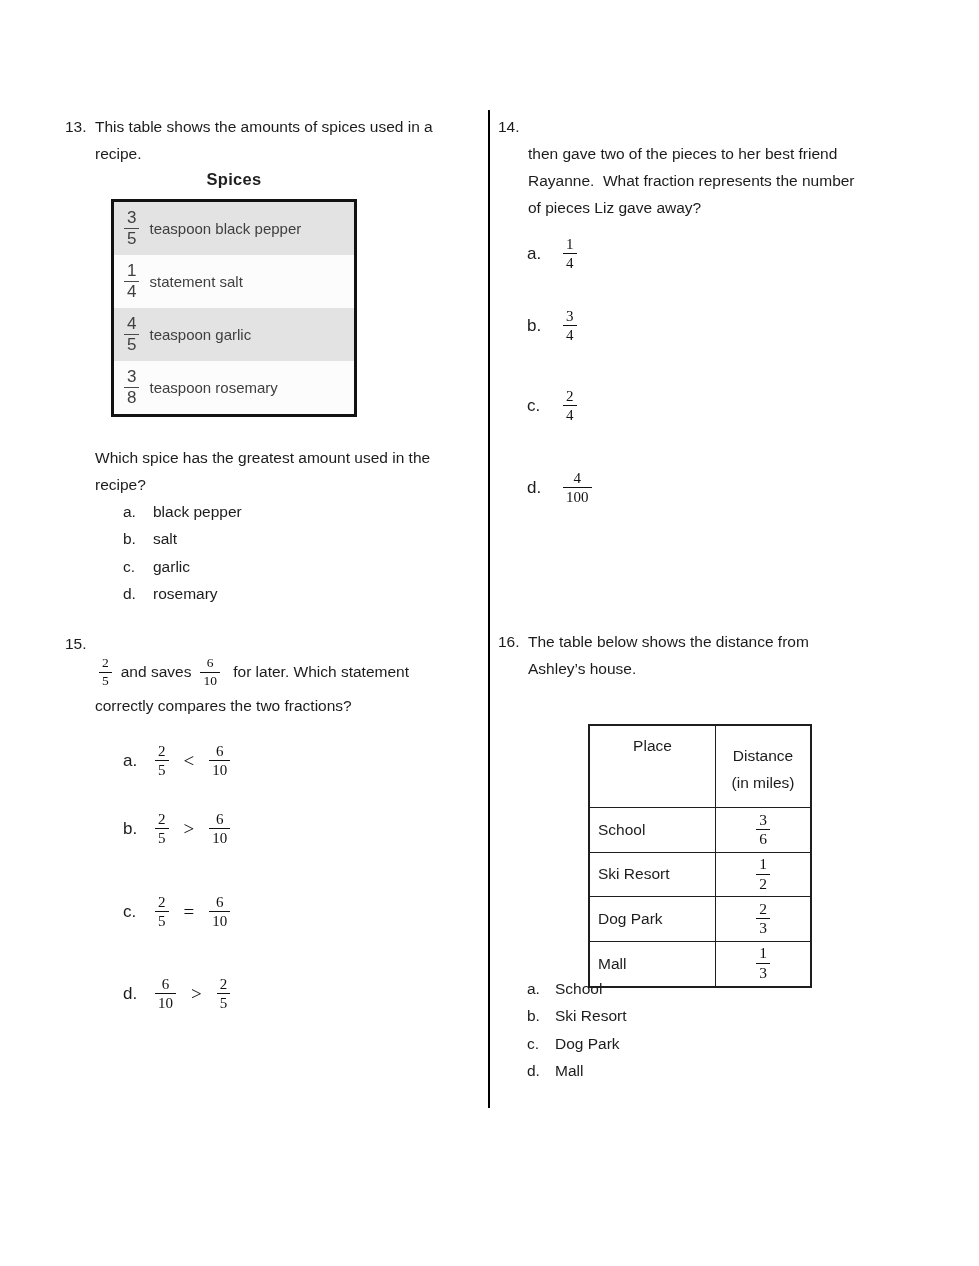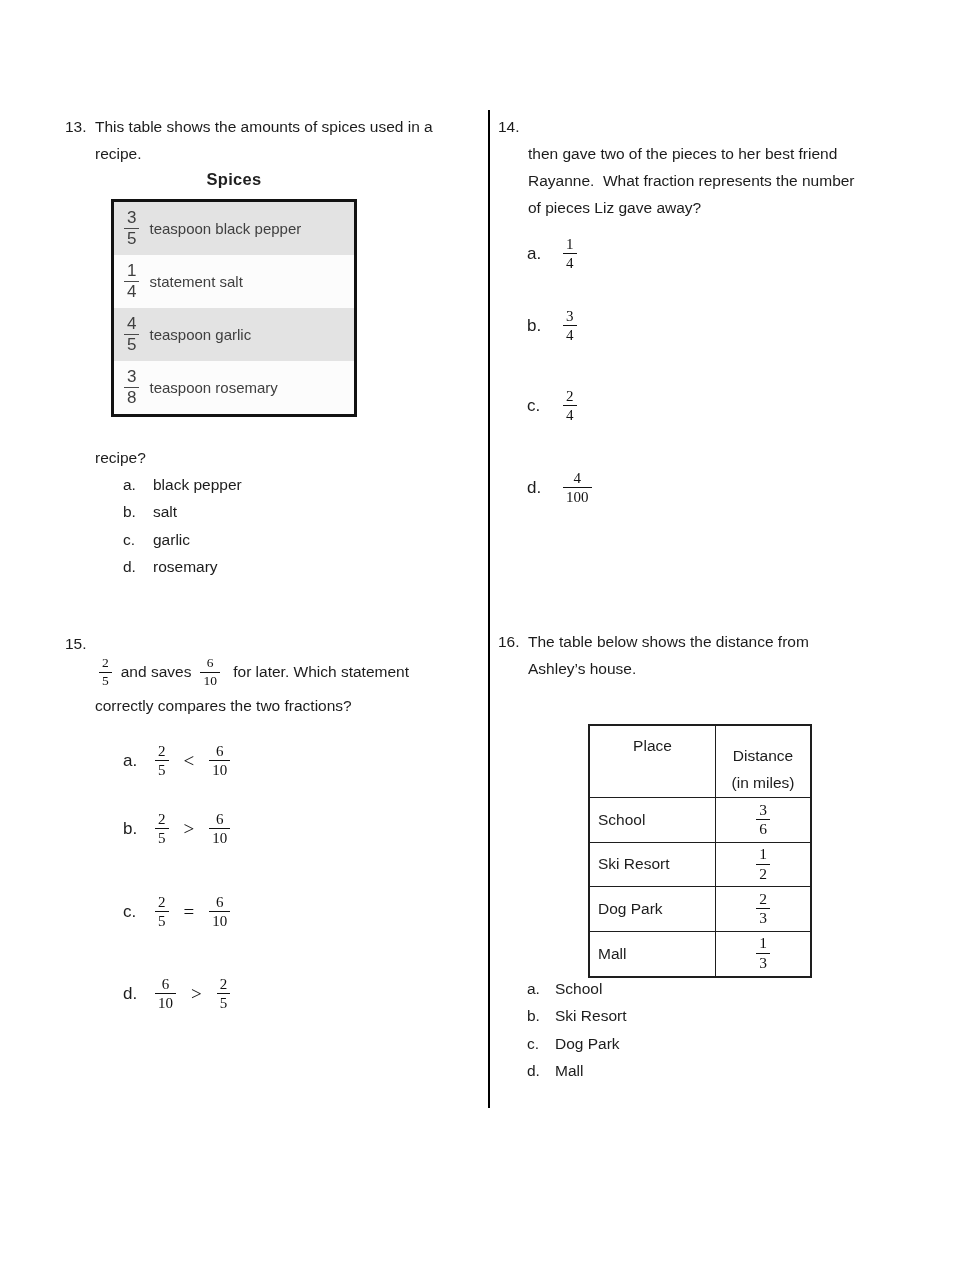--- a/index.html
+++ b/index.html
@@ -51,21 +51,21 @@
   .q15-opt { left:58px; } .q15-opt .opt-letter-lg { width:32px; }
   .op { font-family:"Liberation Serif", serif; font-size:19px; margin:0 15px; color:#111; }
 
   
   .inline-frac-line { position:absolute; display:flex; align-items:center; column-gap:9px;
                       left:34px; font-size:15.5px; }
   .inline-frac-line .txt { white-space:pre; }
 
   
   .q16-table { position:absolute; left:90px; top:724px; width:224px; border:2px solid #1e1e1e; background:#fff; }
-  .q16-hrow { display:flex; height:72px; border-bottom:1.5px solid #1e1e1e; }
+  .q16-hrow { display:flex; height:82px; border-bottom:1.5px solid #1e1e1e; }
   .q16-row  { display:flex; height:44.5px; border-bottom:1.5px solid #1e1e1e; }
   .q16-row.last { height:44px; border-bottom:none; }
   .q16-c1 { width:126px; border-right:1.5px solid #1e1e1e; display:flex; }
   .q16-c2 { flex:1; display:flex; align-items:center; justify-content:center; }
   .q16-hrow .q16-c1 { justify-content:center; padding-top:6px; }
   .q16-hrow .q16-c2 { flex-direction:column; justify-content:flex-start; padding-top:16px; }
   .q16-hrow .hline { font-size:15.5px; line-height:27px; white-space:pre; }
   .q16-row .q16-c1 { align-items:center; padding-left:8px; font-size:15.5px; white-space:pre; }
 </style>
 </head>
@@ -112,20 +112,21 @@
         <div class="spice-row">
           <span class="frac frac-sans">
             <span class="num">3</span>
             <span class="den">8</span>
           </span>
           <span>teaspoon rosemary</span>
         </div>
       </div>
 
       <div class="abs" style="top:444px; left:0; width:100%;">
+        <div class="line indent">Which spice has the greatest amount used in the</div>
         <div class="line indent">recipe?</div>
         <div class="opt-row">
           <span class="opt-letter">a.</span>
           <span>black pepper</span>
         </div>
         <div class="opt-row">
           <span class="opt-letter">b.</span>
           <span>salt</span>
         </div>
         <div class="opt-row">

